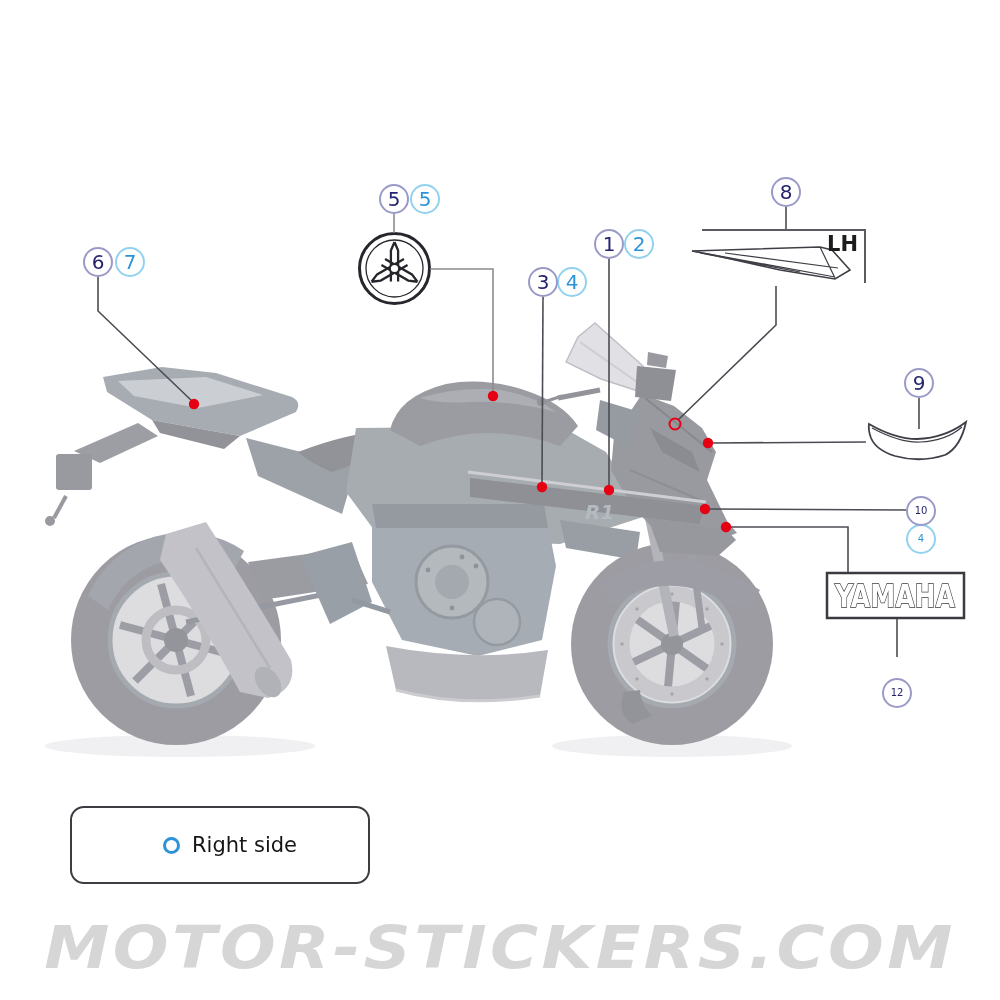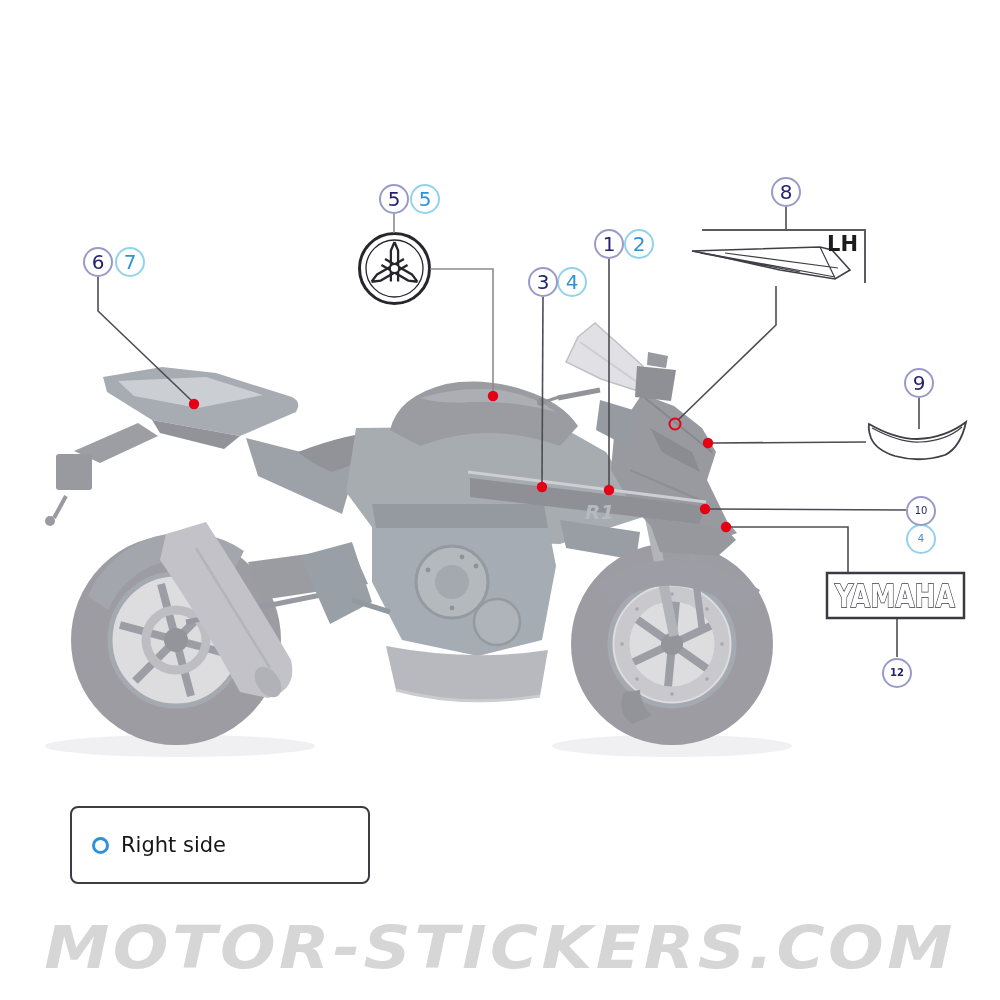--- a/index.html
+++ b/index.html
@@ -8,22 +8,22 @@
   .diagram-svg{position:absolute;left:0;top:0;}
   
   .callout{position:absolute;width:30px;height:30px;border-radius:50%;background:#fff;
            box-sizing:border-box;display:flex;align-items:center;justify-content:center;
            font-size:20px;line-height:1;user-select:none;}
   .c-left{border:2px solid #9a9ac8;color:#24246e;z-index:3;}
   .c-right{border:2px solid #92d2ef;color:#2d93d8;z-index:2;}
   .callout.wide{font-size:10px;}
   
   .legend{position:absolute;left:70px;top:806px;width:300px;height:78px;background:#fff;
-          border:2px solid #3c3c42;border-radius:8px;box-sizing:border-box;
-          display:flex;flex-direction:column;justify-content:center;gap:7px;padding-left:20px;}
+          border:2px solid #3c3c42;border-radius:14px;box-sizing:border-box;
+          display:flex;flex-direction:row;justify-content:center;gap:7px;padding-left:20px;}
   .legend-row{display:flex;align-items:center;gap:12px;}
   .bullet{width:17px;height:17px;border-radius:50%;box-sizing:border-box;background:#fff;flex:0 0 auto;}
   .bullet-right{border:3px solid #2d93d8;}
   .bullet-left{border:3px solid #2a2a72;}
   .legend-label{font-size:21px;color:#161616;white-space:nowrap;}
   
   .watermark{position:absolute;left:0;top:914px;width:1000px;text-align:center;
              font-weight:bold;font-style:italic;font-size:58px;letter-spacing:3px;
              color:#d6d6d6;transform:scaleX(1.13);transform-origin:50% 50%;white-space:nowrap;}
 </style>
@@ -225,21 +225,21 @@
       <div class="callout c-left" style="left: 83px; top: 247px;">6</div>
       <div class="callout c-right" style="left: 115px; top: 247px;">7</div>
       <div class="callout c-left" style="left: 594px; top: 229px;">1</div>
       <div class="callout c-right" style="left: 624px; top: 229px;">2</div>
       <div class="callout c-left" style="left: 528px; top: 267px;">3</div>
       <div class="callout c-right" style="left: 557px; top: 267px;">4</div>
       <div class="callout c-left" style="left: 771px; top: 177px;">8</div>
       <div class="callout c-left" style="left: 904px; top: 368px;">9</div>
       <div class="callout c-left wide" style="left: 906px; top: 496px;">10</div>
       <div class="callout c-right wide" style="left: 906px; top: 524px;">4</div>
-      <div class="callout c-left wide" style="left: 882px; top: 658px; font-weight: bold;">12</div>
+      <div class="callout c-left wide" style="left: 882px; top: 678px;">12</div>
     </div>
 
   <div class="legend">
     <div class="legend-row">
       <span class="bullet bullet-right"></span>
       <span class="legend-label">Right side</span>
     </div>
   </div>
 
   <div class="watermark">MOTOR-STICKERS.COM</div>

